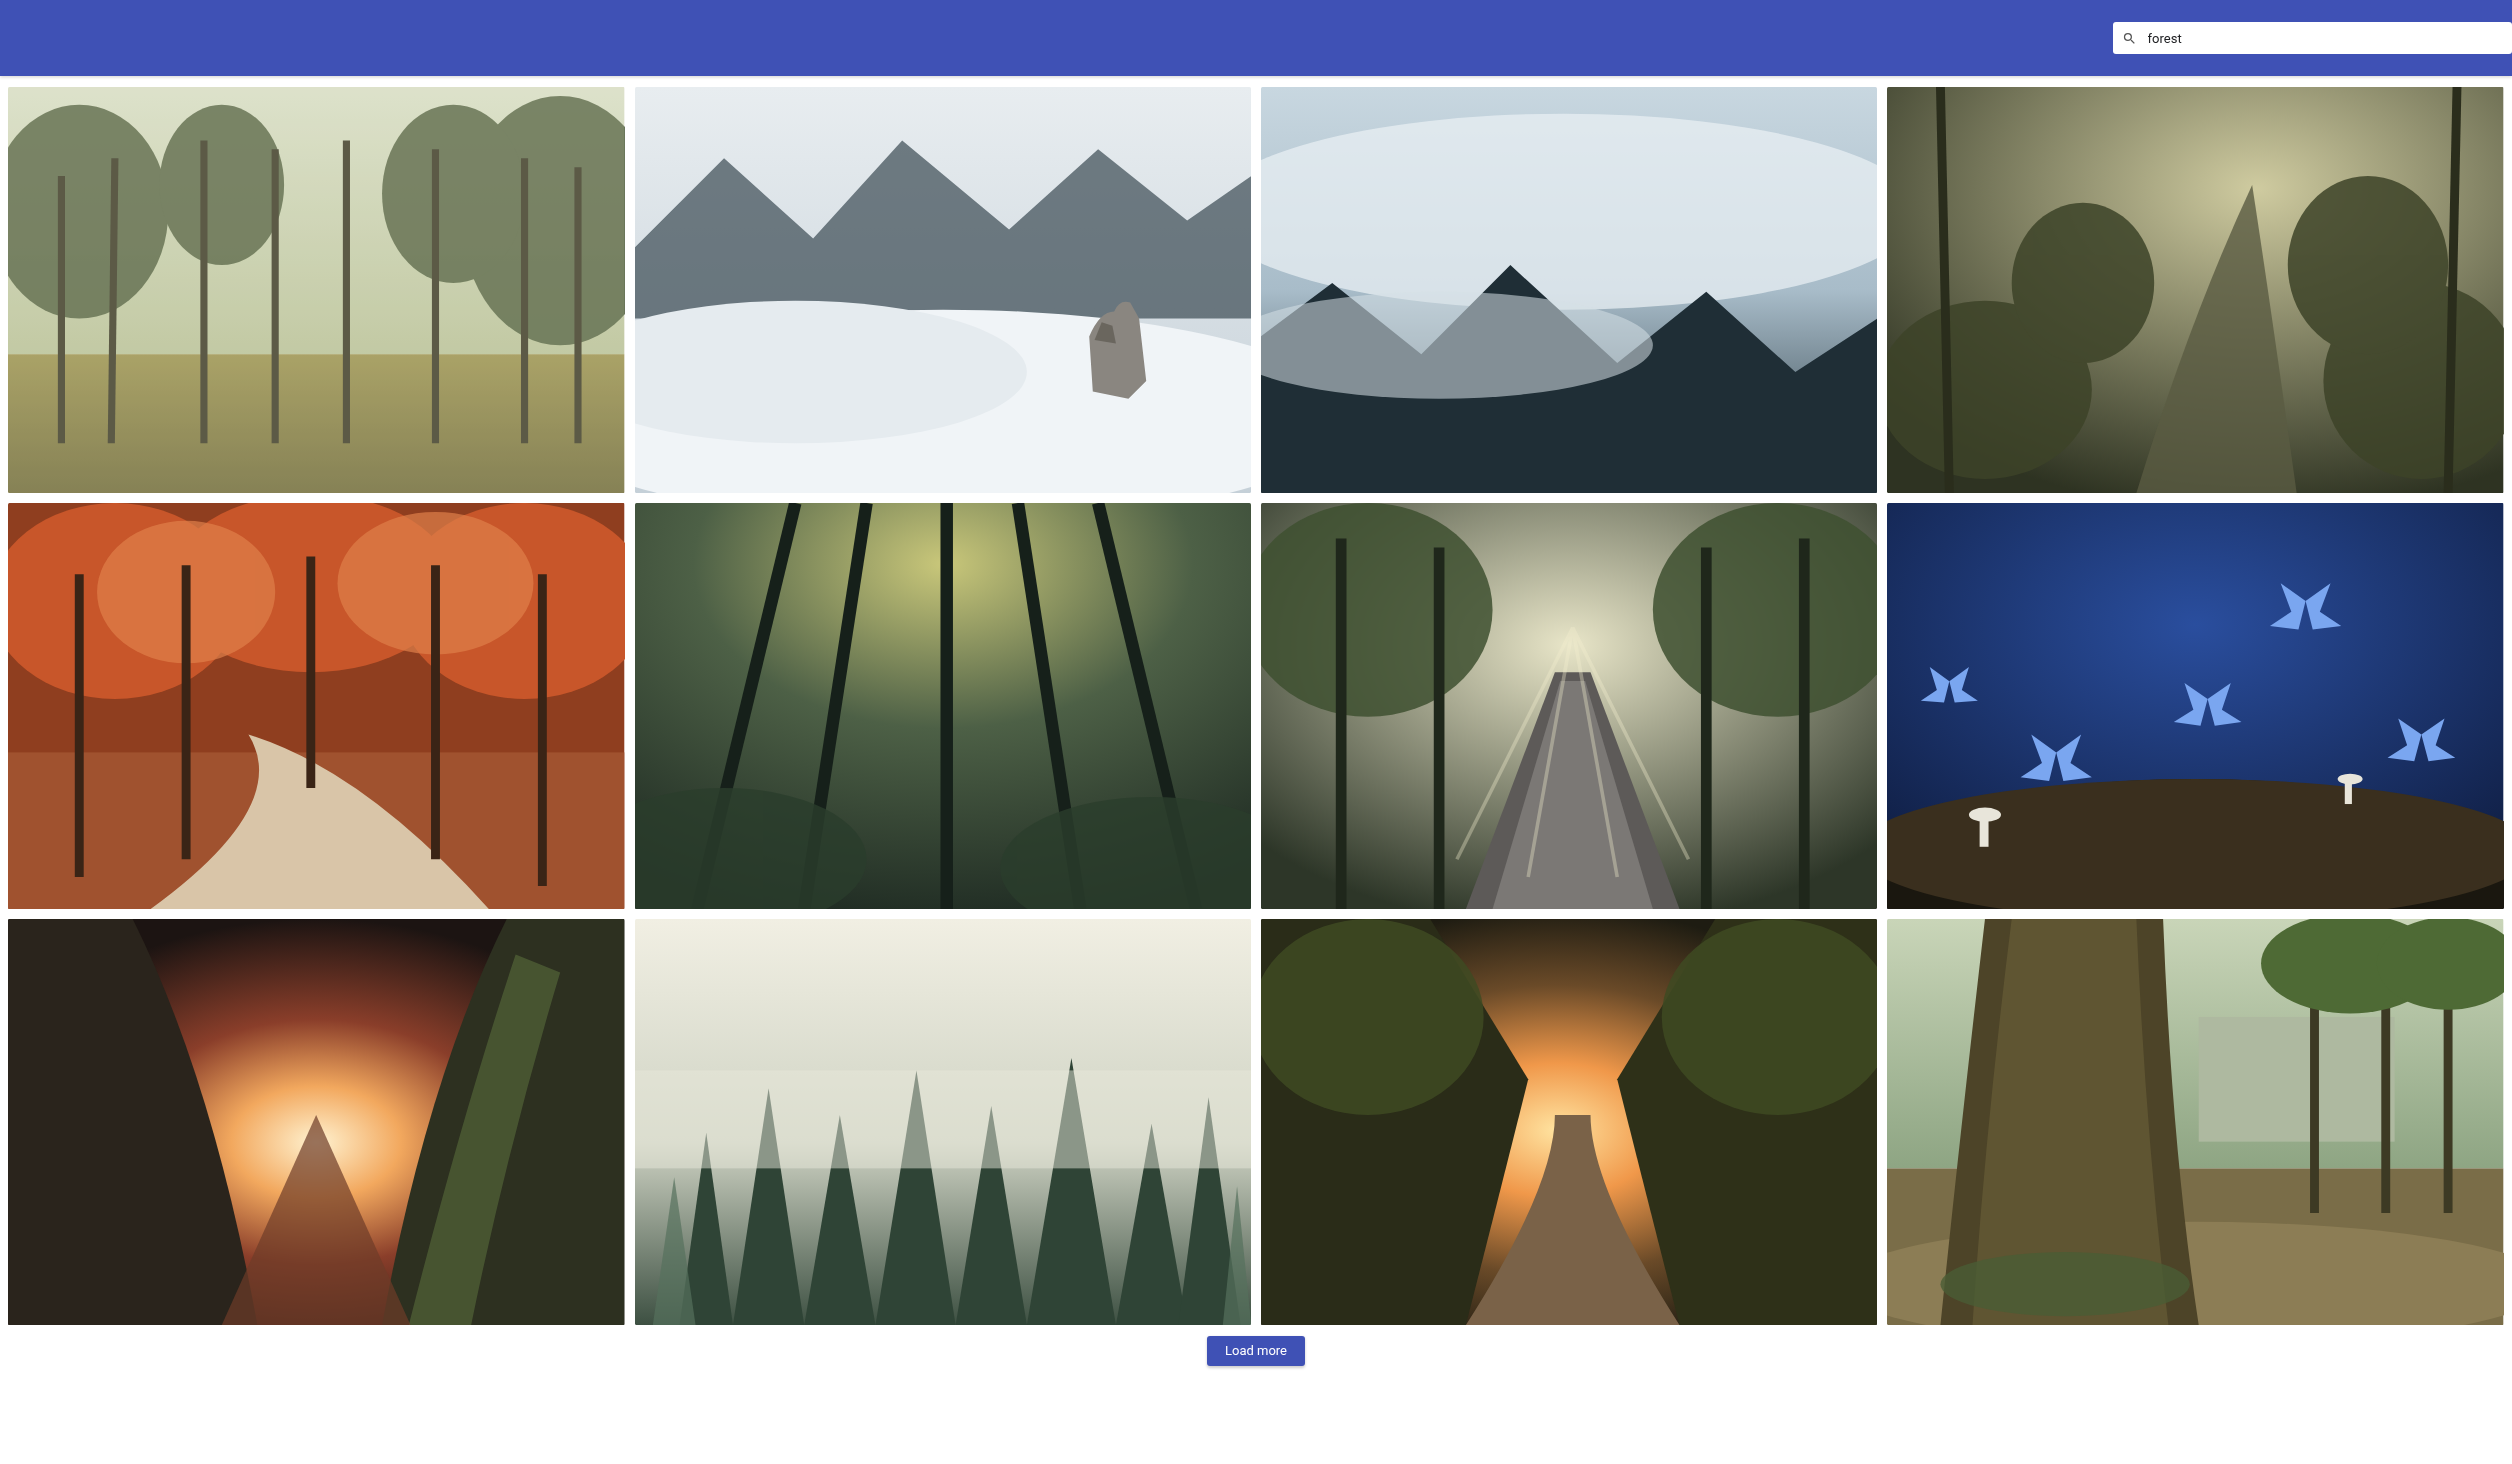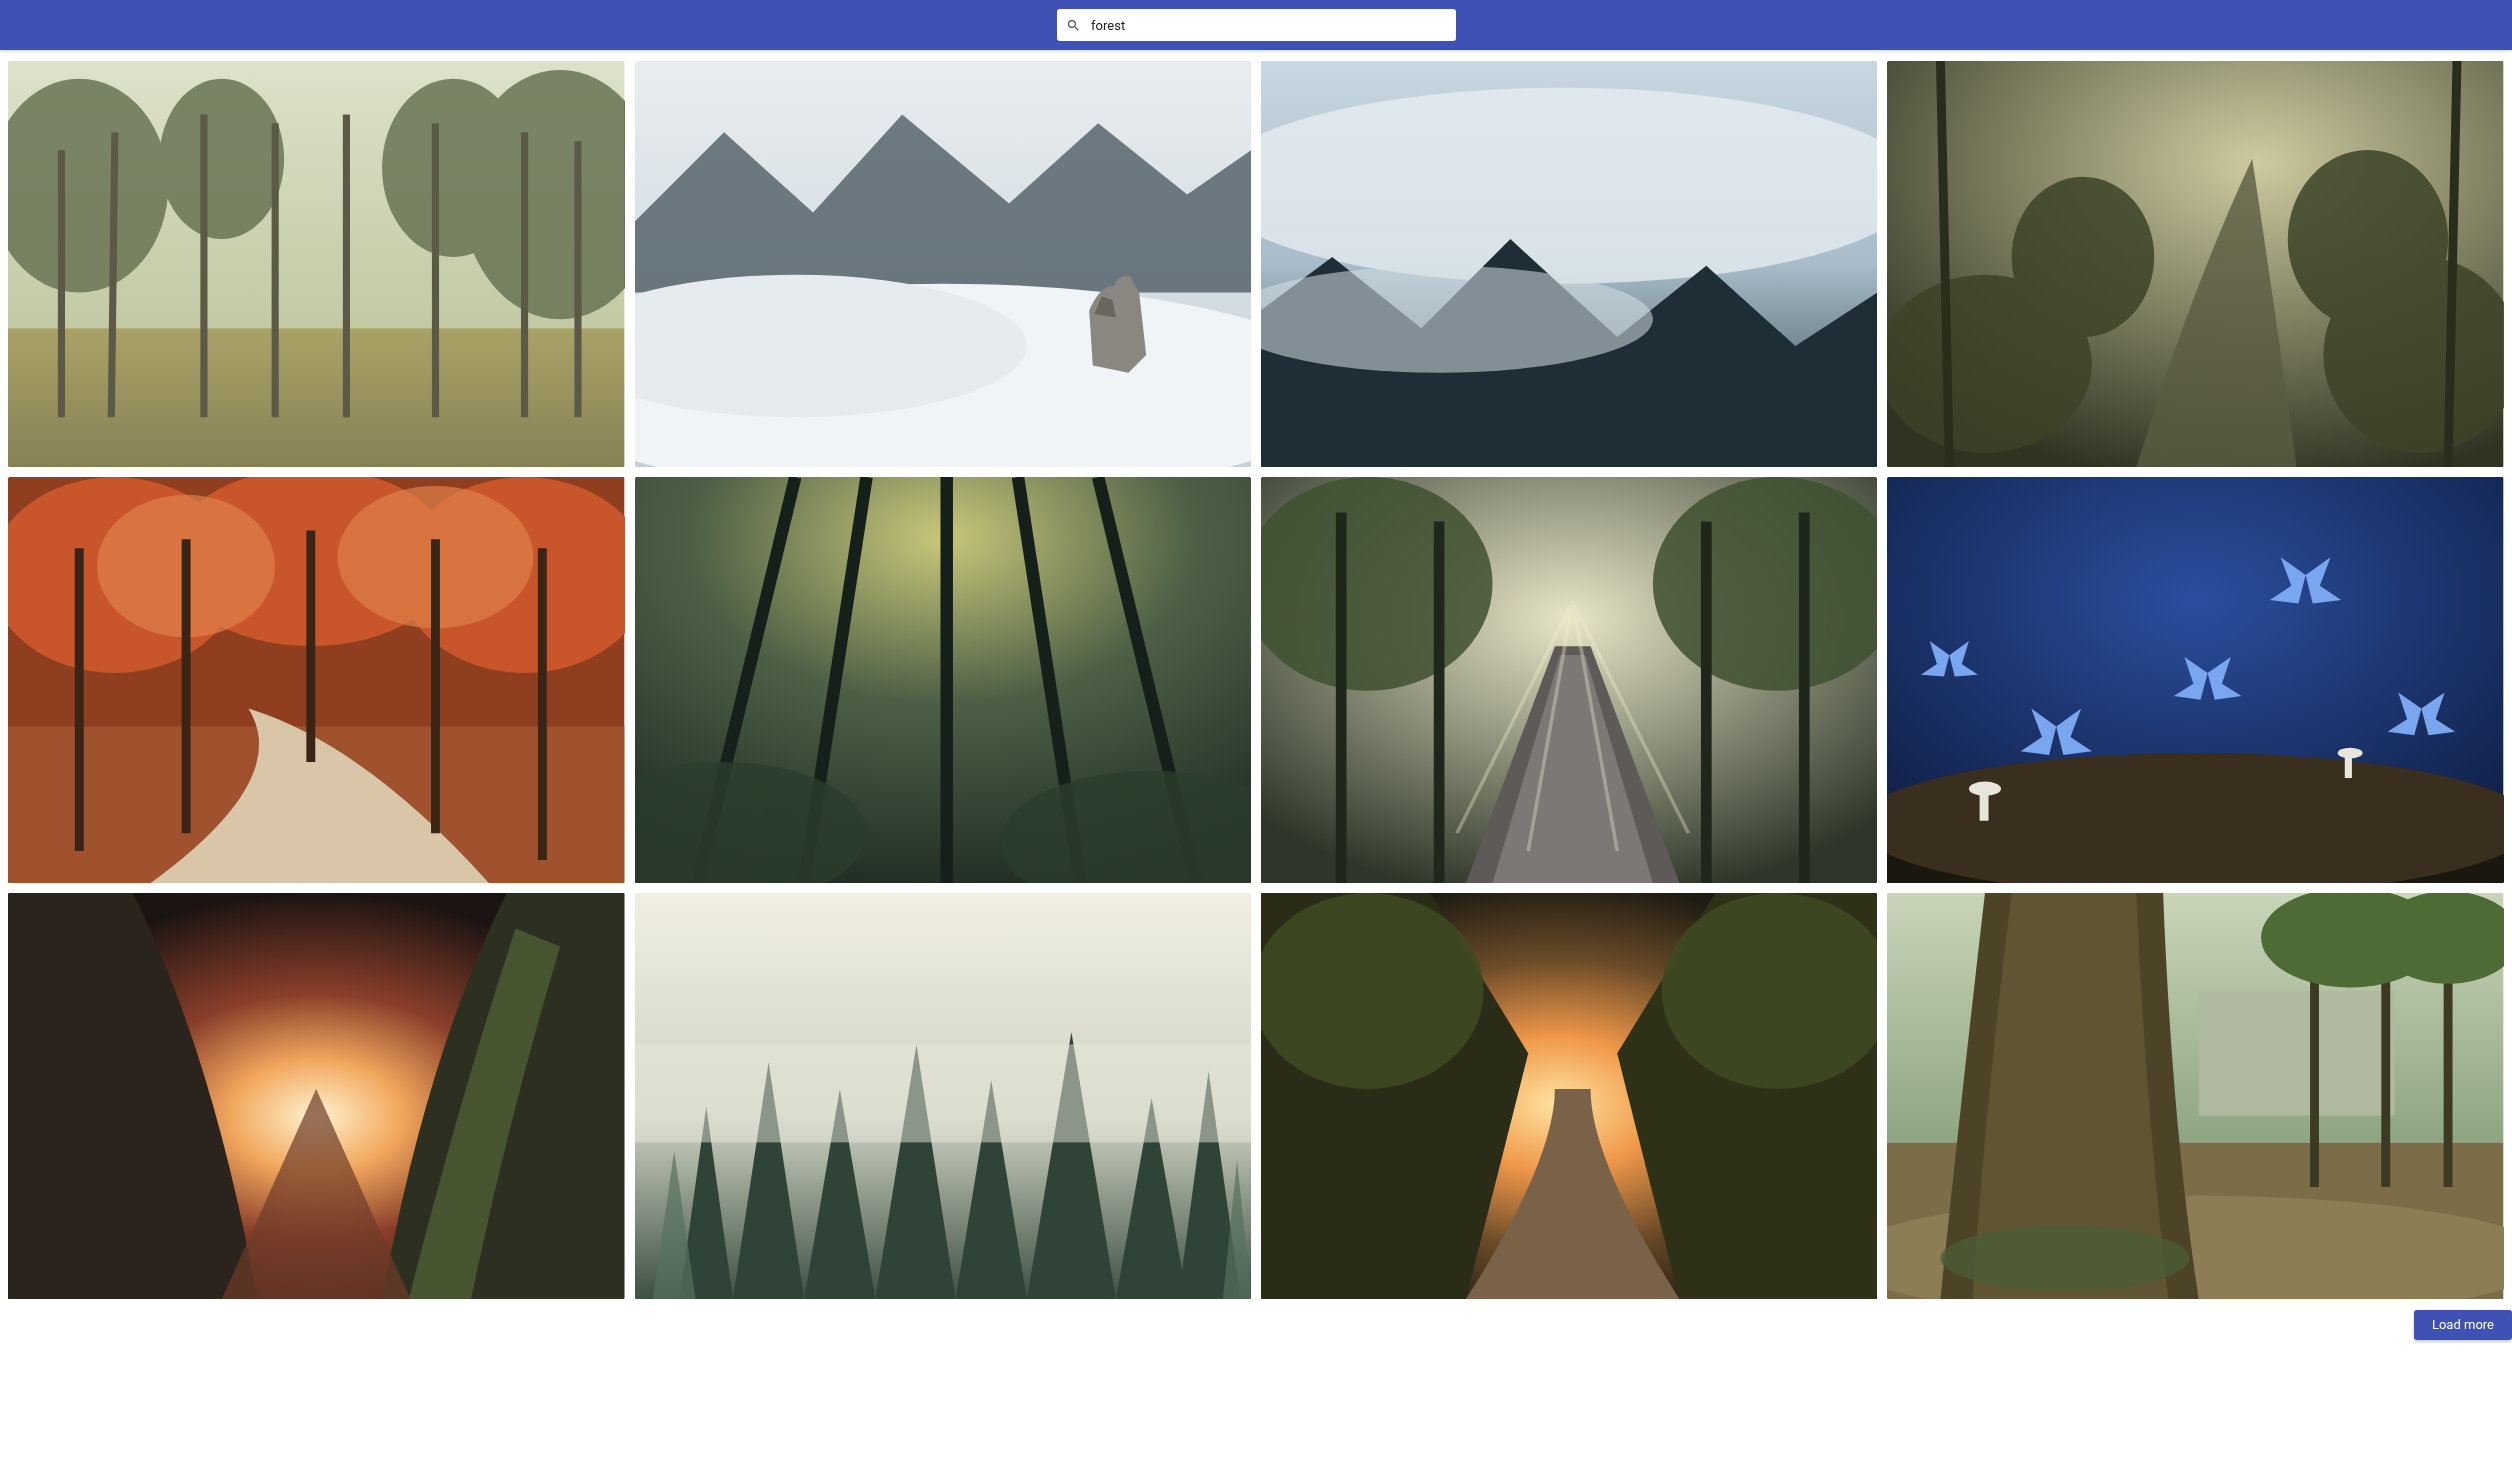--- a/index.html
+++ b/index.html
@@ -1,21 +1,21 @@
 <!DOCTYPE html>
 <html style="font-size:12px"><head>
   <meta charset="utf-8">
   <style>
     * { margin: 0; padding: 0; box-sizing: border-box; }
     body { font-family: -apple-system, BlinkMacSystemFont, 'Segoe UI', Roboto, Helvetica, Arial, sans-serif; background: #fff; }
     .header {
       background: #3f51b5;
-      padding: 9px 0;
+      padding: 22px 0;
       display: flex;
-      justify-content: center;
+      justify-content: flex-end;
       box-shadow: 0 1.5px 3px rgba(0,0,0,0.15);
     }
     .search-wrap {
       background: #fff;
       border-radius: 3px;
       display: flex;
       align-items: center;
       width: 399px;
       height: 32px;
       padding: 0 9px;
@@ -38,21 +38,21 @@
     }
     .tile {
       width: 100%;
       aspect-ratio: 346/228;
       border-radius: 1.5px;
       overflow: hidden;
       cursor: pointer;
       position: relative;
     }
     .tile svg { width: 100%; height: 100%; display: block; }
-    .footer { display: flex; justify-content: flex-end; padding: 4.6px 0 15px; }
+    .footer { display: flex; justify-content: center; padding: 4.6px 0 15px; }
     .load-more {
       background: #3f51b5;
       color: #fff;
       border: none;
       font-size: 13px;
       padding: 7.6px 18px;
       border-radius: 3px;
       cursor: pointer;
       box-shadow: 0 1.5px 3px rgba(0,0,0,0.2);
       font-family: inherit;

